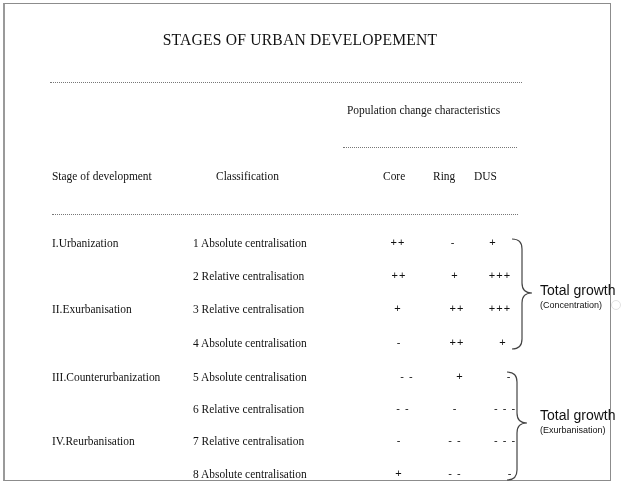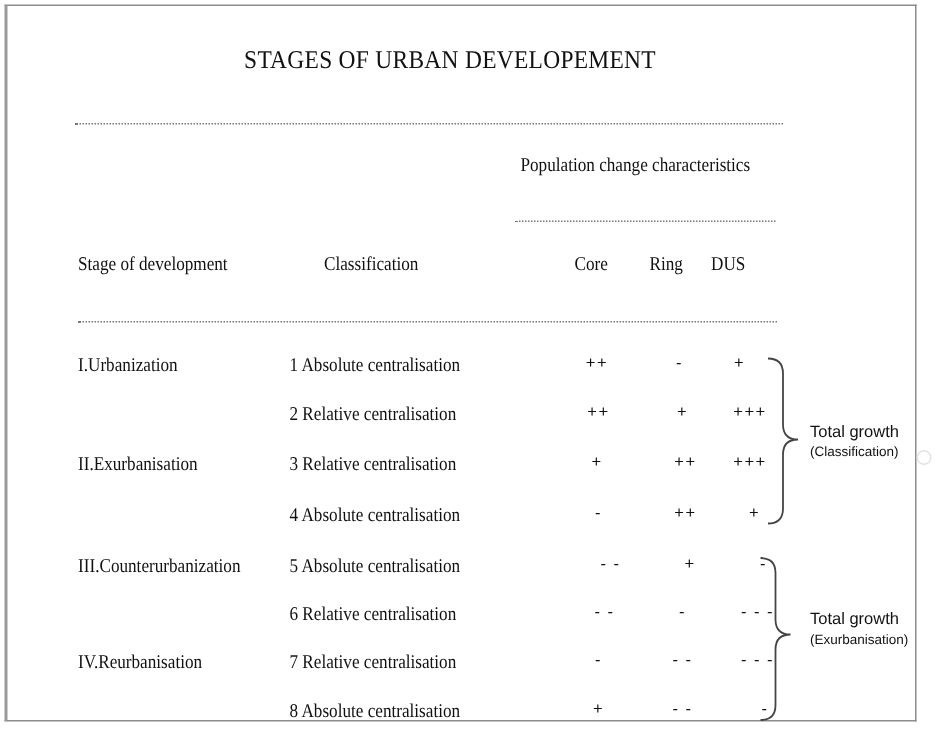--- a/index.html
+++ b/index.html
@@ -10,21 +10,21 @@
       background: #fff;
     }
     .title {
       position: absolute; left: 0; width: 600px; top: 30px; text-align: center;
       font-size: 17px; letter-spacing: 0.2px; transform: scaleX(0.92); transform-origin: center;
     }
     .dots { position: absolute; height: 0; border-top: 1px dotted #777; }
     .t { position: absolute; font-size: 13px; white-space: nowrap; transform: scaleX(0.88); transform-origin: left center; }
     .sym { position: absolute; font-family: "Liberation Sans", sans-serif; font-size: 11px; white-space: nowrap; text-align: center; width: 30px; letter-spacing: 1px; }
     .note { position: absolute; font-family: "Liberation Sans", sans-serif; white-space: nowrap; }
-    .note .big { font-size: 11px; display: block; }
+    .note .big { font-size: 14px; display: block; }
     .note .small { font-size: 9px; display: block; margin-top: 2px; }
     svg.brace { position: absolute; overflow: visible; }
     .ghost { position: absolute; right: 2px; top: 300px; width: 8px; height: 8px; border: 1px solid #e3e3e3; border-radius: 50%; }
   </style>
 </head>
 <body>
 
 <div class="frame"></div>
 
 <div class="title">STAGES OF URBAN DEVELOPEMENT</div>
@@ -103,21 +103,21 @@
   <div class="sym" style="left:384px; top:467px;">+</div>
   <div class="sym" style="left:440px; top:467px;">- -</div>
   <div class="sym" style="left:495px; top:467px;">-</div>
 </div>
 
 <svg class="brace" style="left:510px; top:237px;" width="30" height="115" viewBox="0 0 30 115">
   <path d="M2,2 Q12,2 12,12 L12,46 Q12,56 22,56 Q12,56 12,66 L12,102 Q12,112 2,112" fill="none" stroke="#444" stroke-width="1.2"></path>
 </svg>
 <div class="note" style="left:540px; top:282px;">
   <span class="big">Total growth</span>
-  <span class="small">(Classification)</span>
+  <span class="small">(Concentration)</span>
 </div>
 
 <svg class="brace" style="left:505px; top:370px;" width="30" height="115" viewBox="0 0 30 115">
   <path d="M2,2 Q12,2 12,12 L12,43 Q12,53 22,53 Q12,53 12,63 L12,100 Q12,110 2,110" fill="none" stroke="#444" stroke-width="1.2"></path>
 </svg>
 <div class="note" style="left:540px; top:407px;">
   <span class="big">Total growth</span>
   <span class="small">(Exurbanisation)</span>
 </div>
 

